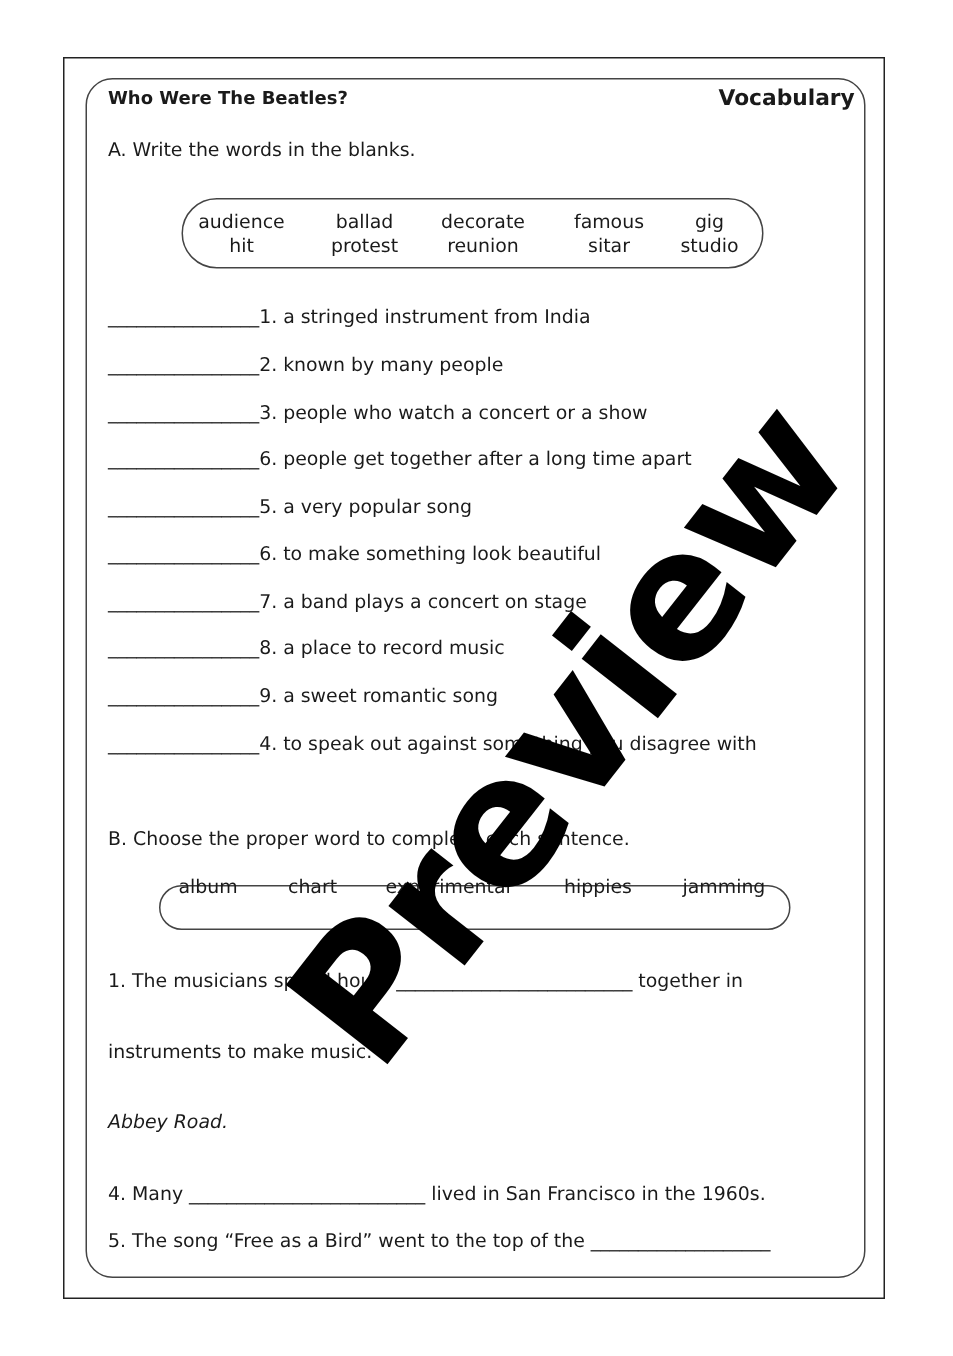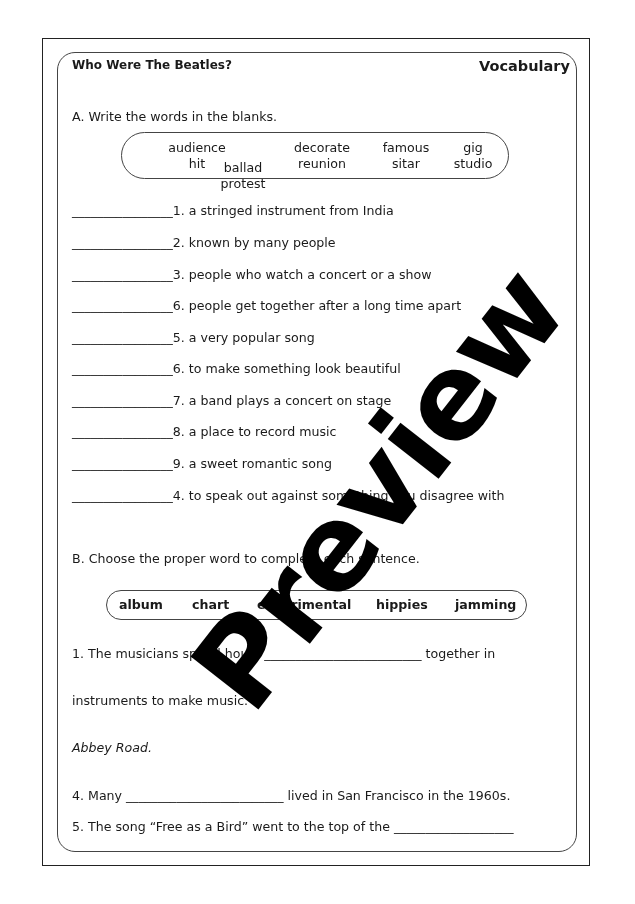--- a/index.html
+++ b/index.html
@@ -11,43 +11,43 @@
            border:1.5px solid #444; border-radius:18px; box-sizing:border-box; }
   .abs { position:absolute; white-space:nowrap; }
   .title { left:72px; top:58px; font-size:12px; font-weight:bold; }
   .subtitle { left:467px; top:58px; font-size:14.5px; font-weight:bold;margin-left:12px; }
   .txt { font-size:12.6px; }
   .wordbox1 { position:absolute; left:121px; top:132px; width:388px; height:47px;
               border:1.3px solid #444; border-radius:24px; box-sizing:border-box; }
   .wb1-col { position:absolute; top:140px; font-size:12.6px; text-align:center; line-height:16px; }
   .wordbox2 { position:absolute; left:106px; top:590px; width:421px; height:30px;
               border:1.3px solid #444; border-radius:15px; box-sizing:border-box; }
-  .wb2-word { position:absolute; top:597px; font-size:12.6px;font-weight:bold; }
+  .wb2-word { position:absolute; top:583px; font-size:12.6px; }
   .ital { font-style:italic; }
   .watermark { position:absolute; left:120px; top:420px; font-size:118px; font-weight:bold;
                color:#000; transform:rotate(-52deg); transform-origin:center center;
                font-family:"DejaVu Sans", sans-serif; letter-spacing:-2px; pointer-events:none; }
 </style>
 </head>
 <body>
 
 <div class="outer"></div>
 <div class="inner"></div>
 
 <div class="abs title">Who Were The Beatles?</div>
 <div class="abs subtitle">Vocabulary</div>
 
-<div class="abs txt" style="left:72px;top:109px;text-align:right;">A. Write the words in the blanks.</div>
+<div class="abs txt" style="left:72px;top:92px;text-align:right;">A. Write the words in the blanks.</div>
 
 <div class="wordbox1"></div>
-<div class="wb1-col" style="left:131px;width:60px;margin-left:36px;">
+<div class="wb1-col" style="left:131px;width:60px;">
   <div>audience</div>
   <div>hit</div>
 </div>
-<div class="wb1-col" style="left:213px;width:60px;margin-top:20px;">
+<div class="wb1-col" style="left:213px;width:60px;">
   <div>ballad</div>
   <div>protest</div>
 </div>
 <div class="wb1-col" style="left:288px;width:68px;">
   <div>decorate</div>
   <div>reunion</div>
 </div>
 <div class="wb1-col" style="left:377px;width:58px;">
   <div>famous</div>
   <div>sitar</div>

